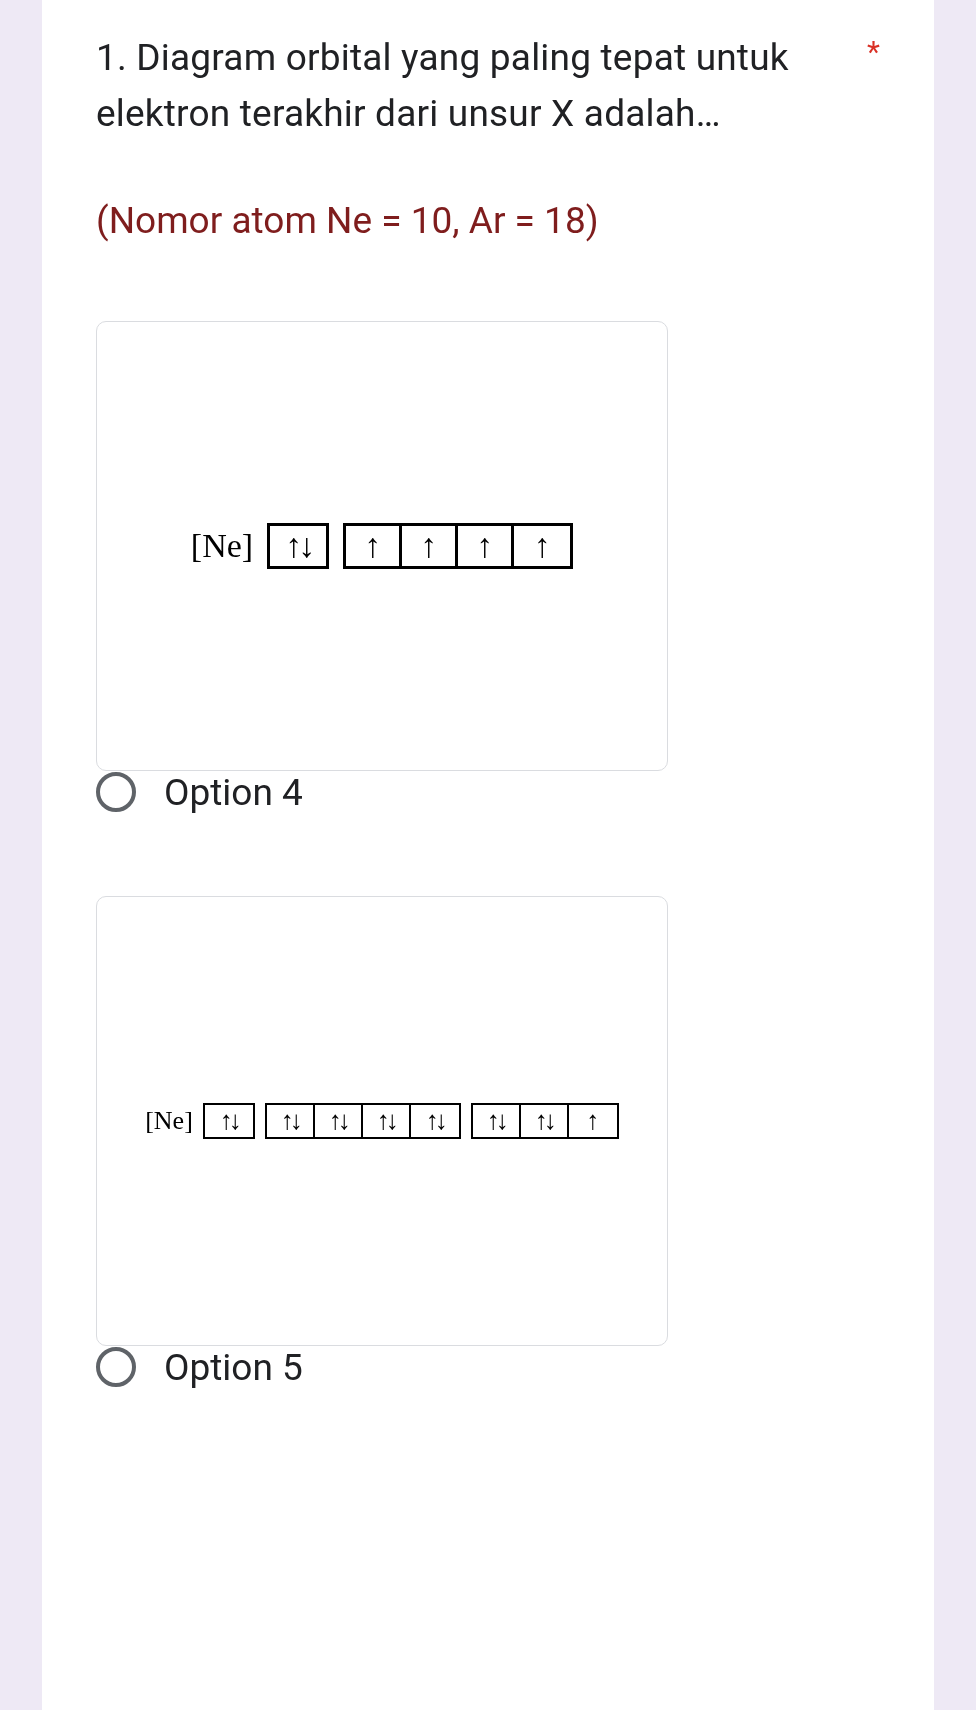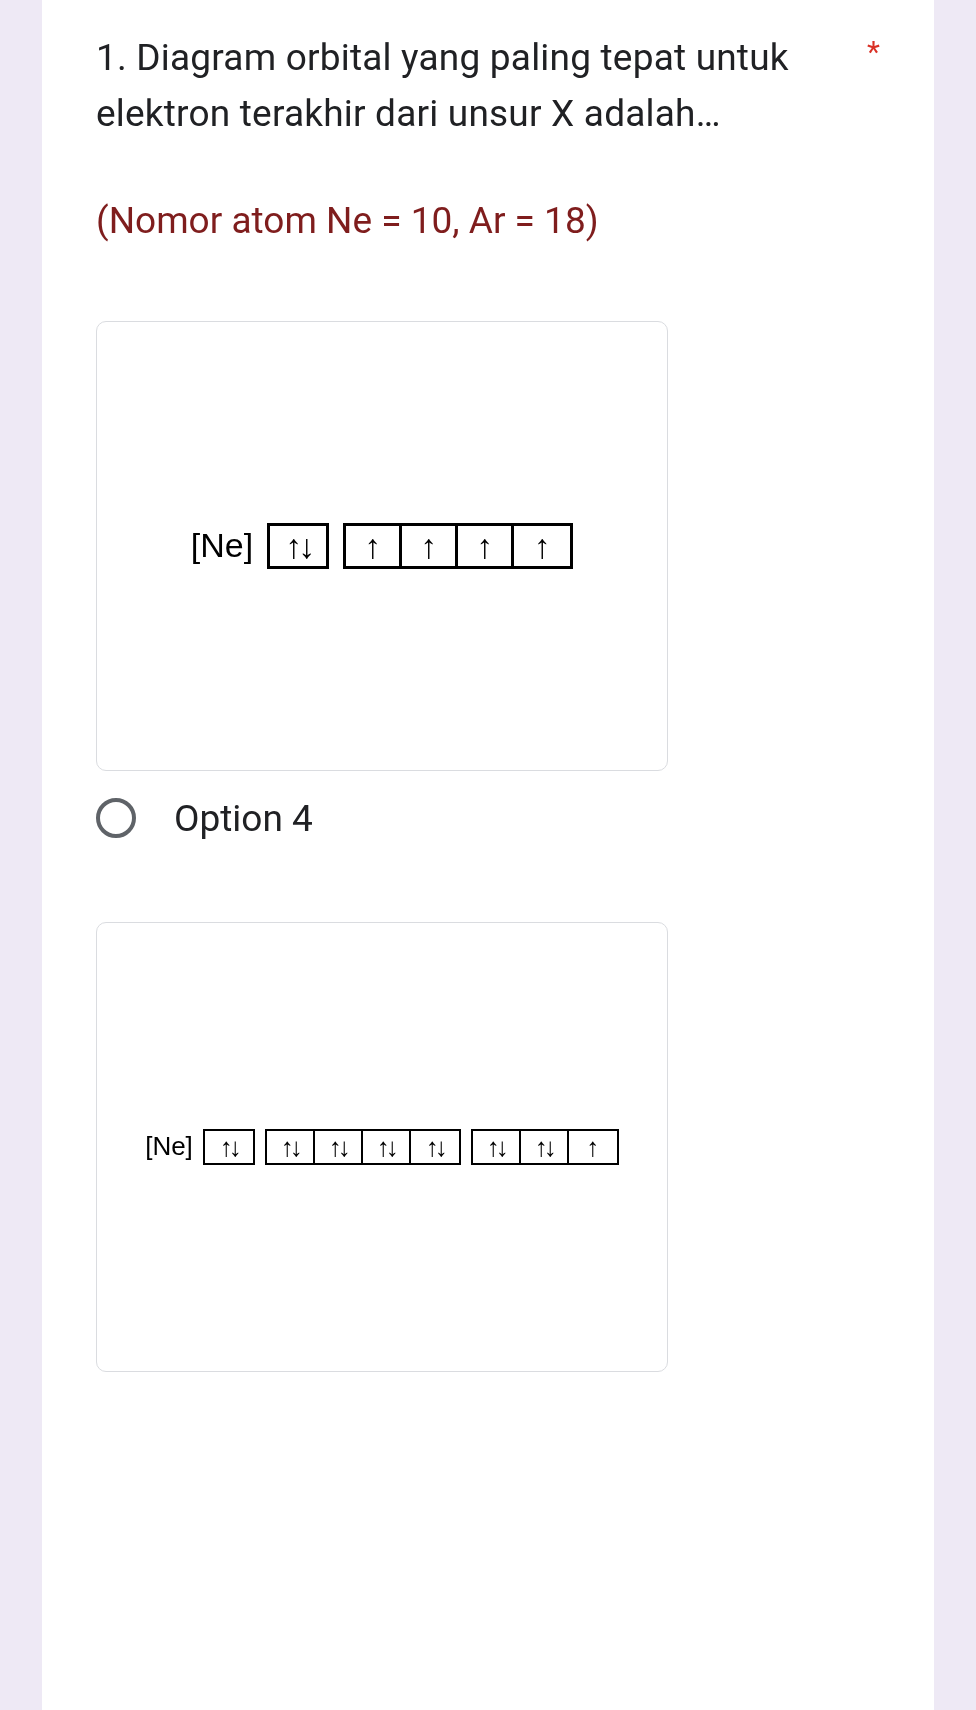--- a/index.html
+++ b/index.html
@@ -61,21 +61,21 @@
     justify-content: center;
     overflow: hidden;
   }
   .image-frame.wide {
     width: 572px;
   }
   .orbital-diagram {
     display: flex;
     align-items: center;
     gap: 14px;
-    font-family: Liberation Sans, sans-serif;
+    font-family: Liberation Serif, serif;
     font-size: 34px;
     color: #000;
   }
   .orbital-diagram.small {
     font-size: 26px;
     gap: 10px;
   }
   .noble {
     font-weight: normal;
   }
@@ -107,22 +107,21 @@
   }
   .orbital-box.thin:last-child {
     border-right: none;
   }
   .arrow-pair {
     letter-spacing: -4px;
   }
   .option-row {
     display: flex;
     align-items: center;
-    gap: 38px;
-    margin-top: 26px;
+    gap: 28px;
     padding-left: 0;
   }
   .radio-circle {
     width: 40px;
     height: 40px;
     border: 4px solid #5f6368;
     border-radius: 50%;
     flex-shrink: 0;
   }
   .option-label {
@@ -177,16 +176,20 @@
             <div class="orbital-box thin arrow-pair">↑↓</div>
             <div class="orbital-box thin arrow-pair">↑↓</div>
           </div>
           <div class="orbital-group thin">
             <div class="orbital-box thin arrow-pair">↑↓</div>
             <div class="orbital-box thin arrow-pair">↑↓</div>
             <div class="orbital-box thin">↑</div>
           </div>
         </div>
       </div>
+      <div class="option-row">
+        <div class="radio-circle"></div>
+        <div class="option-label">Option 5</div>
+      </div>
     </div>
 
   </div>
 </div>
 
 </body></html>

